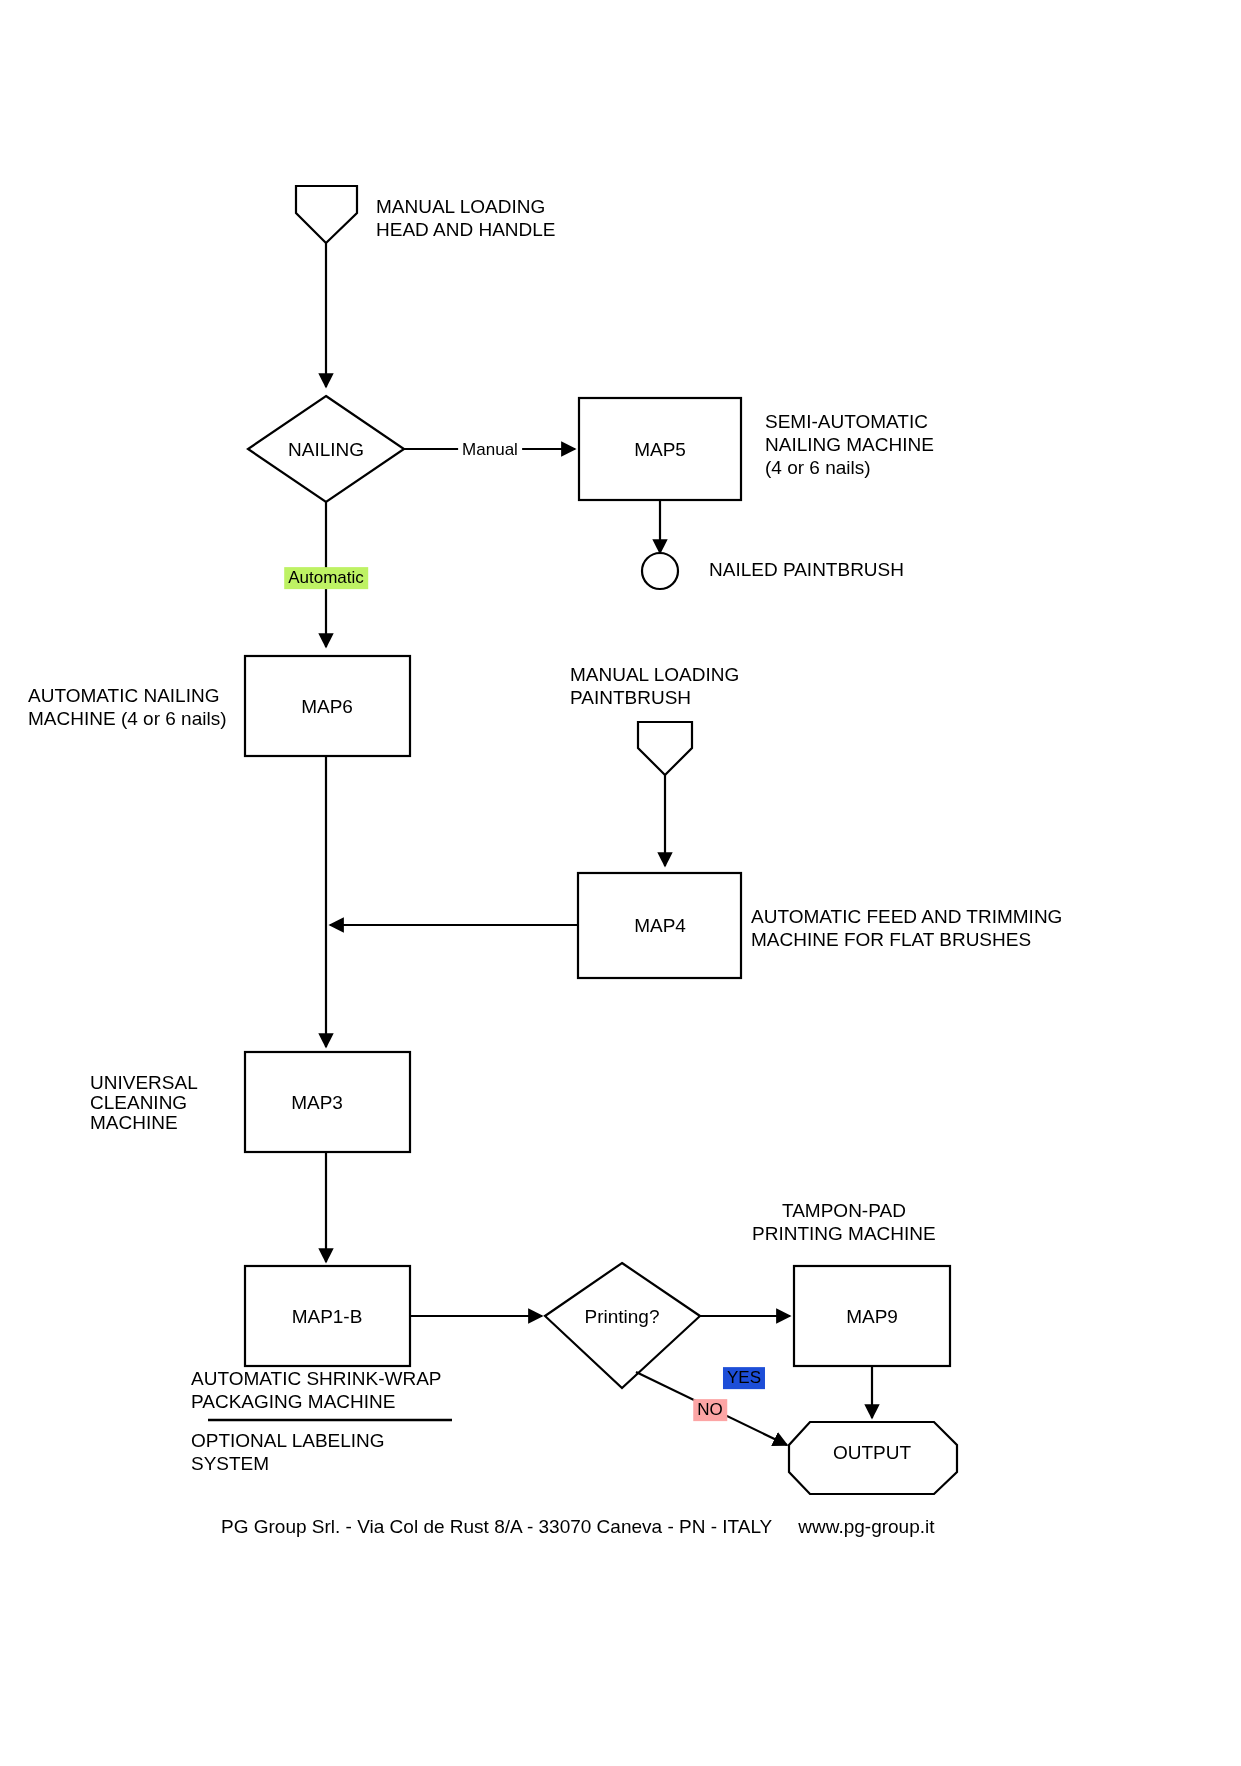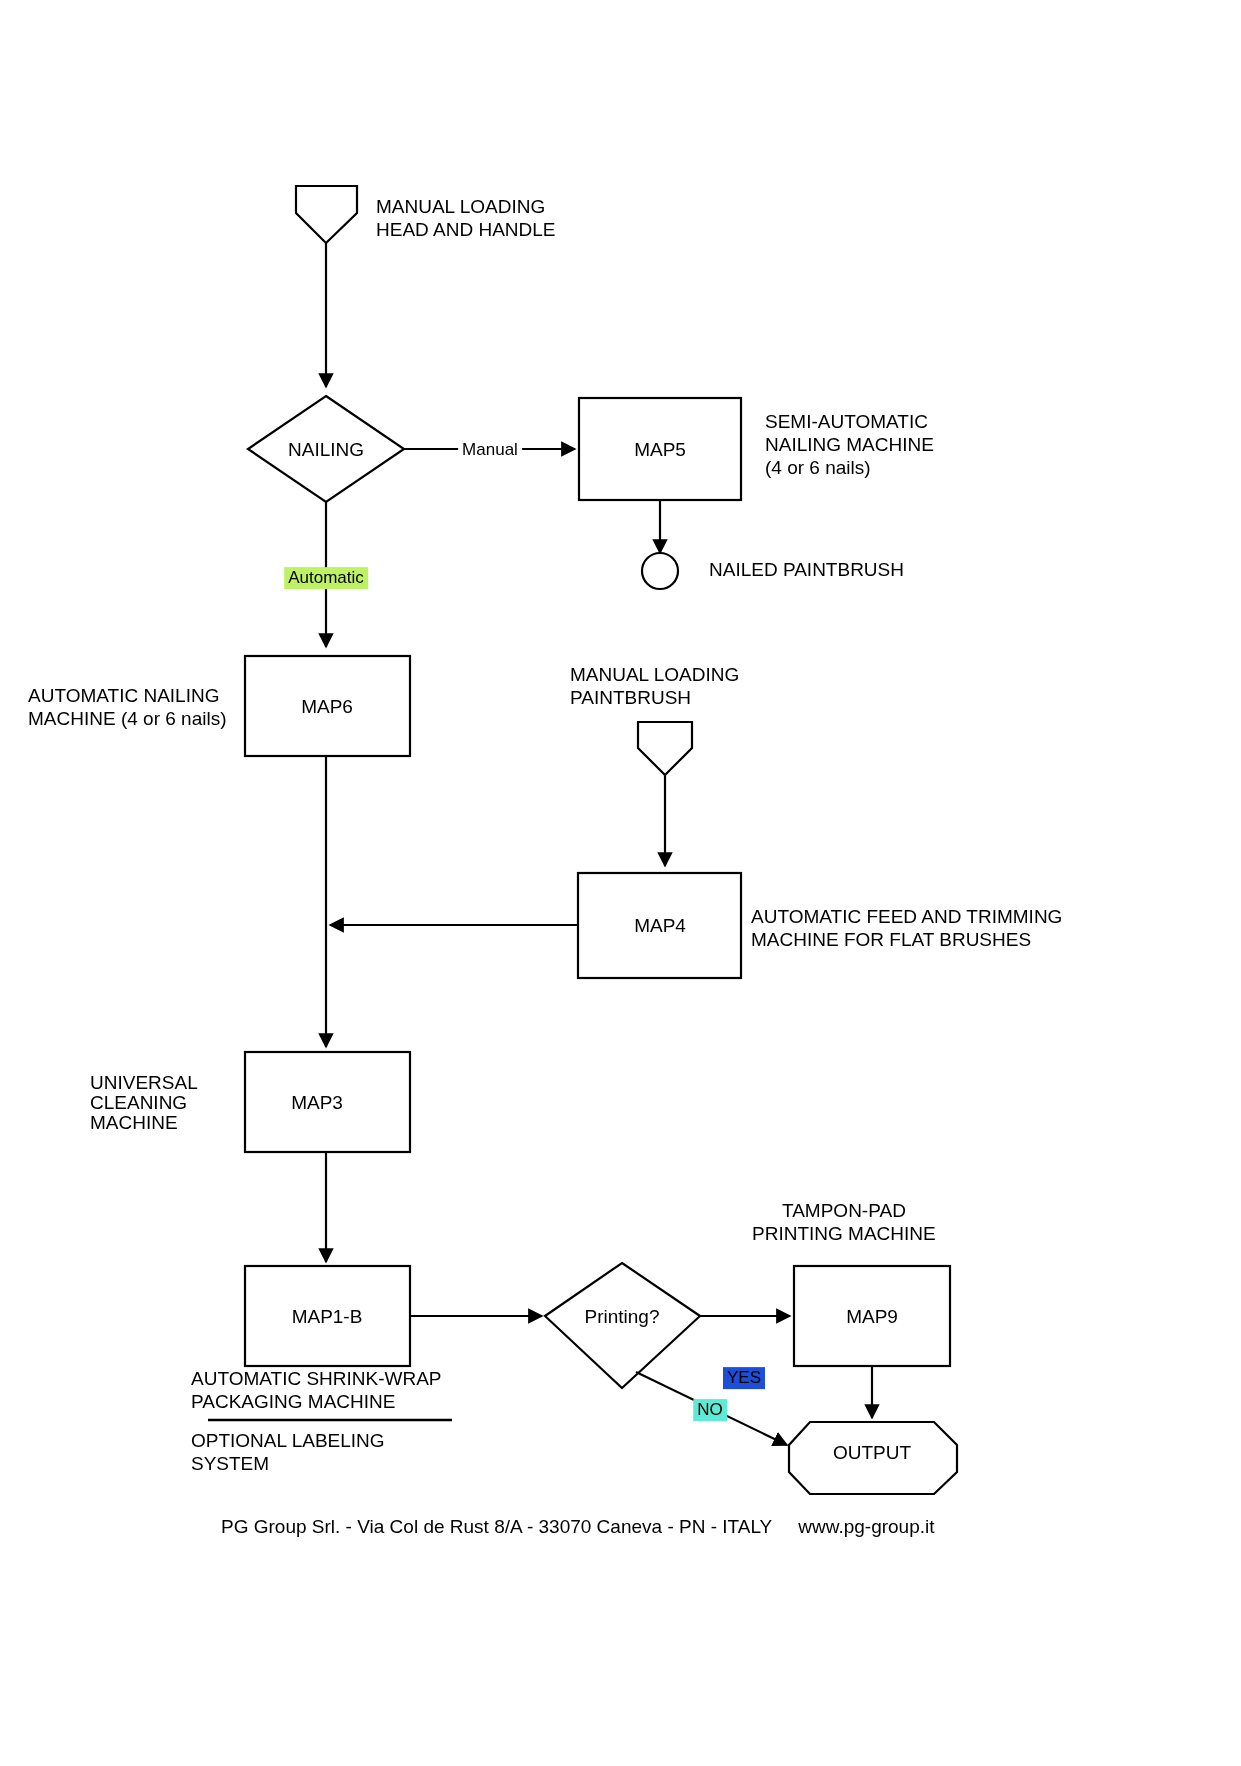--- a/index.html
+++ b/index.html
@@ -139,21 +139,21 @@
   <div class="lbl node-text ctr" style="left:872px; top:1317px;">MAP9</div>
 
   <div class="lbl node-text ctr" style="left:872px; top:1453px;">OUTPUT</div>
 
   <div class="lbl edge-text ctr" style="left:490px; top:450px; background:#ffffff; padding:0 4px;">Manual</div>
 
   <div class="lbl edge-text ctr" style="left:326px; top:578px; background:#bef264; padding:0 4px;">Automatic</div>
 
   <div class="lbl edge-text ctr" style="left:744px; top:1350px; background:#1d4ed8; padding:0 4px;margin-top:28px;">YES</div>
 
-  <div class="lbl edge-text ctr" style="left:710px; top:1410px; background:#5eead4; padding:0 4px;">NO</div>
+  <div class="lbl edge-text ctr" style="left:710px; top:1410px; background:#fca5a5; padding:0 4px;">NO</div>
 
   <div class="lbl side-text" style="left:376px; top:195px;">MANUAL LOADING</div>
   <div class="lbl side-text" style="left:376px; top:218px;">HEAD AND HANDLE</div>
 
   <div class="lbl side-text" style="left:765px; top:410px;">SEMI-AUTOMATIC</div>
   <div class="lbl side-text" style="left:765px; top:433px;">NAILING MACHINE</div>
   <div class="lbl side-text" style="left:765px; top:456px;">(4 or 6 nails)</div>
 
   <div class="lbl side-text" style="left:709px; top:558px;">NAILED PAINTBRUSH</div>
 

